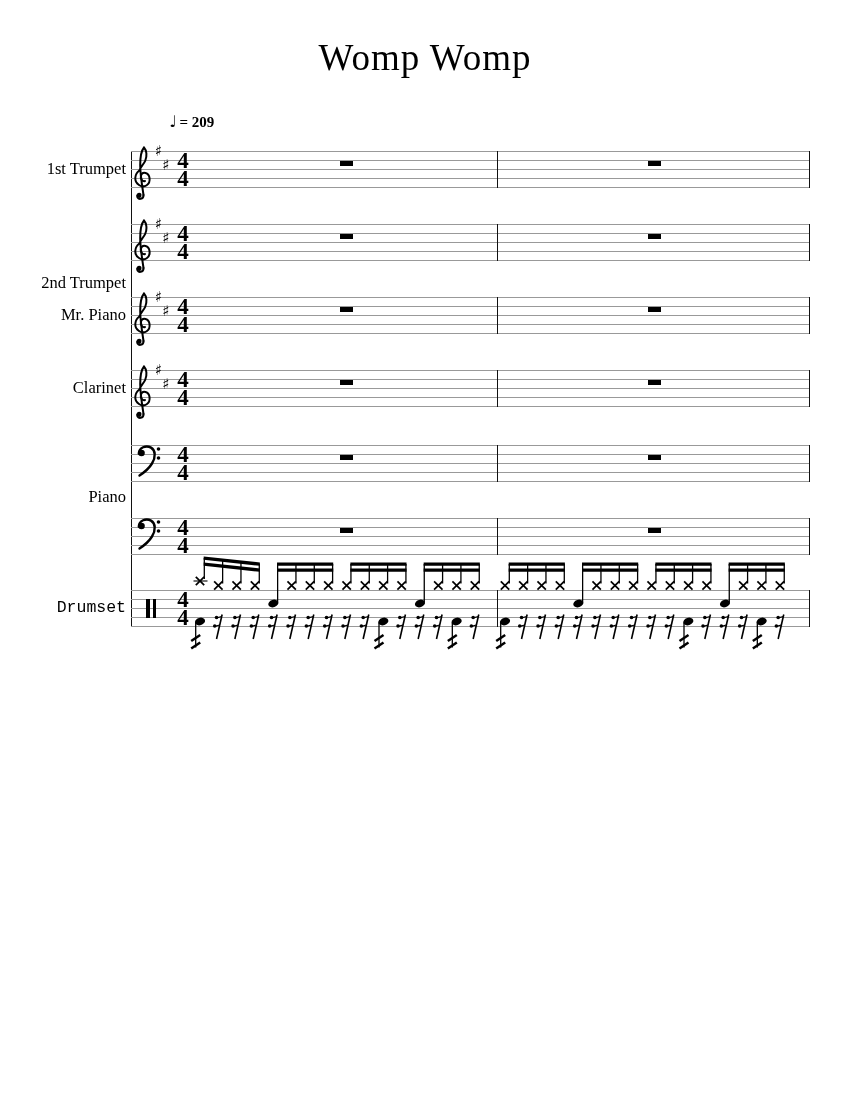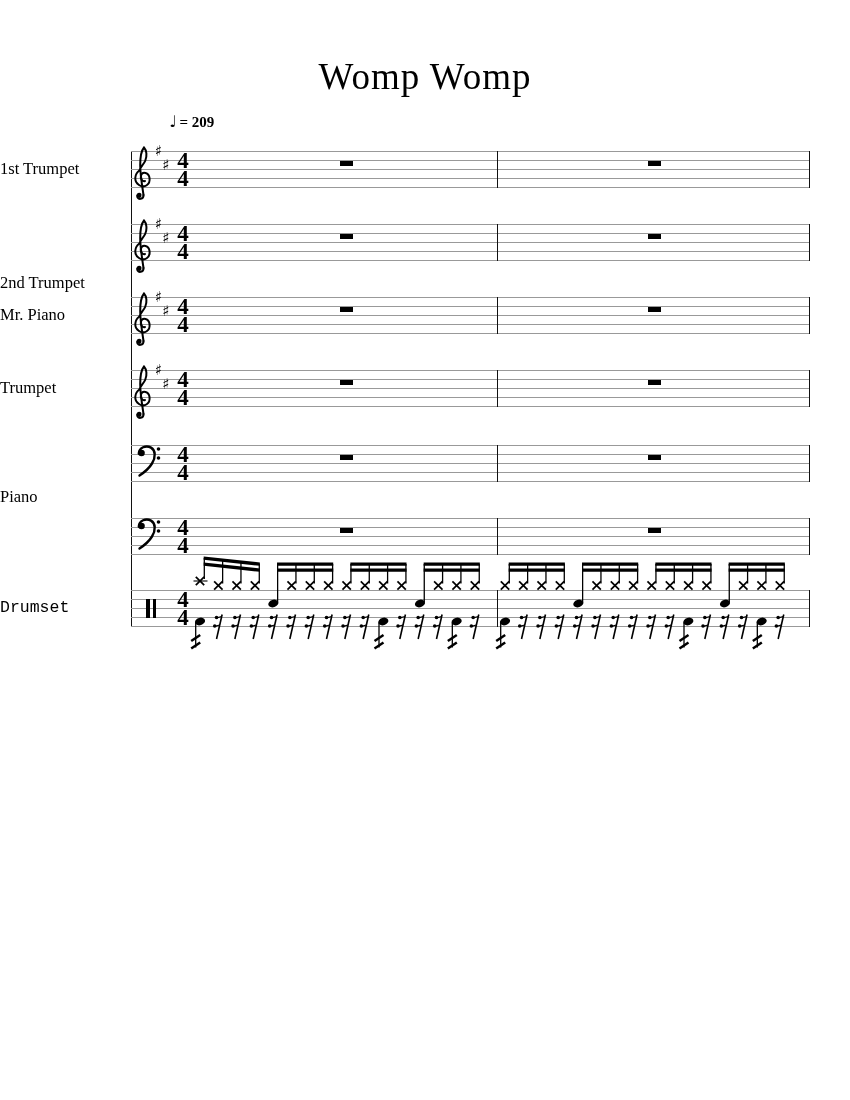--- a/index.html
+++ b/index.html
@@ -1,26 +1,26 @@
 <!DOCTYPE html>
 <html><head>
 <meta charset="utf-8">
 <style>
   html,body{margin:0;padding:0;background:#fff;}
   .page{position:relative;width:850px;height:1100px;background:#ffffff;overflow:hidden;
         font-family:"Liberation Serif",serif;color:#000;}
   .title{position:absolute;left:0;top:36px;width:100%;text-align:center;
-         font-size:37px;font-weight:400;letter-spacing:1px;margin-top:19px;}
+         font-size:37px;font-weight:400;letter-spacing:1px;}
   .tempo{position:absolute;left:169px;top:112px;font-size:15px;font-weight:bold;white-space:nowrap;}
   .tempo .note-glyph{font-family:"DejaVu Sans",sans-serif;font-size:16px;}
   .tempo .eq{font-family:"Liberation Serif",serif;margin-left:3px;}
   .staff-line{position:absolute;height:1px;background:#999999;}
   .sysline{position:absolute;background:#111;}
   .barline{position:absolute;background:#111;}
-  .inst-label{position:absolute;left:0;width:126px;height:20px;
+  .inst-label{position:absolute;left:0;width:126px;text-align:right;height:20px;
               line-height:20px;font-size:16.5px;}
   .ts{position:absolute;width:22px;text-align:center;font-weight:bold;
       font-family:"Liberation Serif",serif;}
   .ts div{height:18px;line-height:18px;font-size:23px;}
   .sharp{position:absolute;font-family:"DejaVu Sans",sans-serif;font-size:15px;
          line-height:0;transform:translate(-50%,0);}
   .whole-rest{position:absolute;width:13px;height:5px;background:#000;}
   .clef{position:absolute;}
   .perc-bar{position:absolute;width:3.6px;height:18.5px;background:#000;}
   svg{display:block;}
@@ -187,21 +187,21 @@
       <div class="barline" style="left: 808.6px; top: 589.5px; width: 1.5px; height: 37.5px;"></div>
       <div class="perc-bar" style="left: 146px; top: 599px;"></div>
       <div class="perc-bar" style="left: 152.6px; top: 599px;"></div>
       <div class="ts" style="left: 172px; top: 590.5px;">
         <div>4</div>
         <div>4</div>
       </div>
       <div class="inst-label" style="top: 159px;">1st Trumpet</div>
       <div class="inst-label" style="top: 232px; margin-top: 41px;">2nd Trumpet</div>
       <div class="inst-label" style="top: 305px;">Mr. Piano</div>
-      <div class="inst-label" style="top: 378px;">Trumpet</div>
+      <div class="inst-label" style="top: 378px;">Clarinet</div>
       <div class="inst-label" style="top: 487px;">Piano</div>
       <div class="inst-label" style="top: 598px; font-family: Liberation Mono, monospace;">Drumset</div>
       <svg width="850" height="1100" class="drum-layer">
         <polygon points="203.70000000000002,556.5 259.89000000000004,562.5 259.89000000000004,565.8 203.70000000000002,559.8" fill="#000"></polygon>
         <polygon points="203.70000000000002,562.5 259.89000000000004,568.5 259.89000000000004,571.8 203.70000000000002,565.8" fill="#000"></polygon>
         <line x1="193.5" y1="581" x2="207.5" y2="581" stroke="#000" stroke-width="1.1"></line>
         <line x1="195.8" y1="576.8" x2="204.2" y2="585.2" stroke="#000" stroke-width="1.7"></line>
         <line x1="195.8" y1="585.2" x2="204.2" y2="576.8" stroke="#000" stroke-width="1.7"></line>
         <line x1="204.3" y1="579" x2="204.3" y2="558" stroke="#000" stroke-width="1.3"></line>
         <line x1="214.13" y1="581.3" x2="222.52999999999997" y2="589.7" stroke="#000" stroke-width="1.7"></line>

